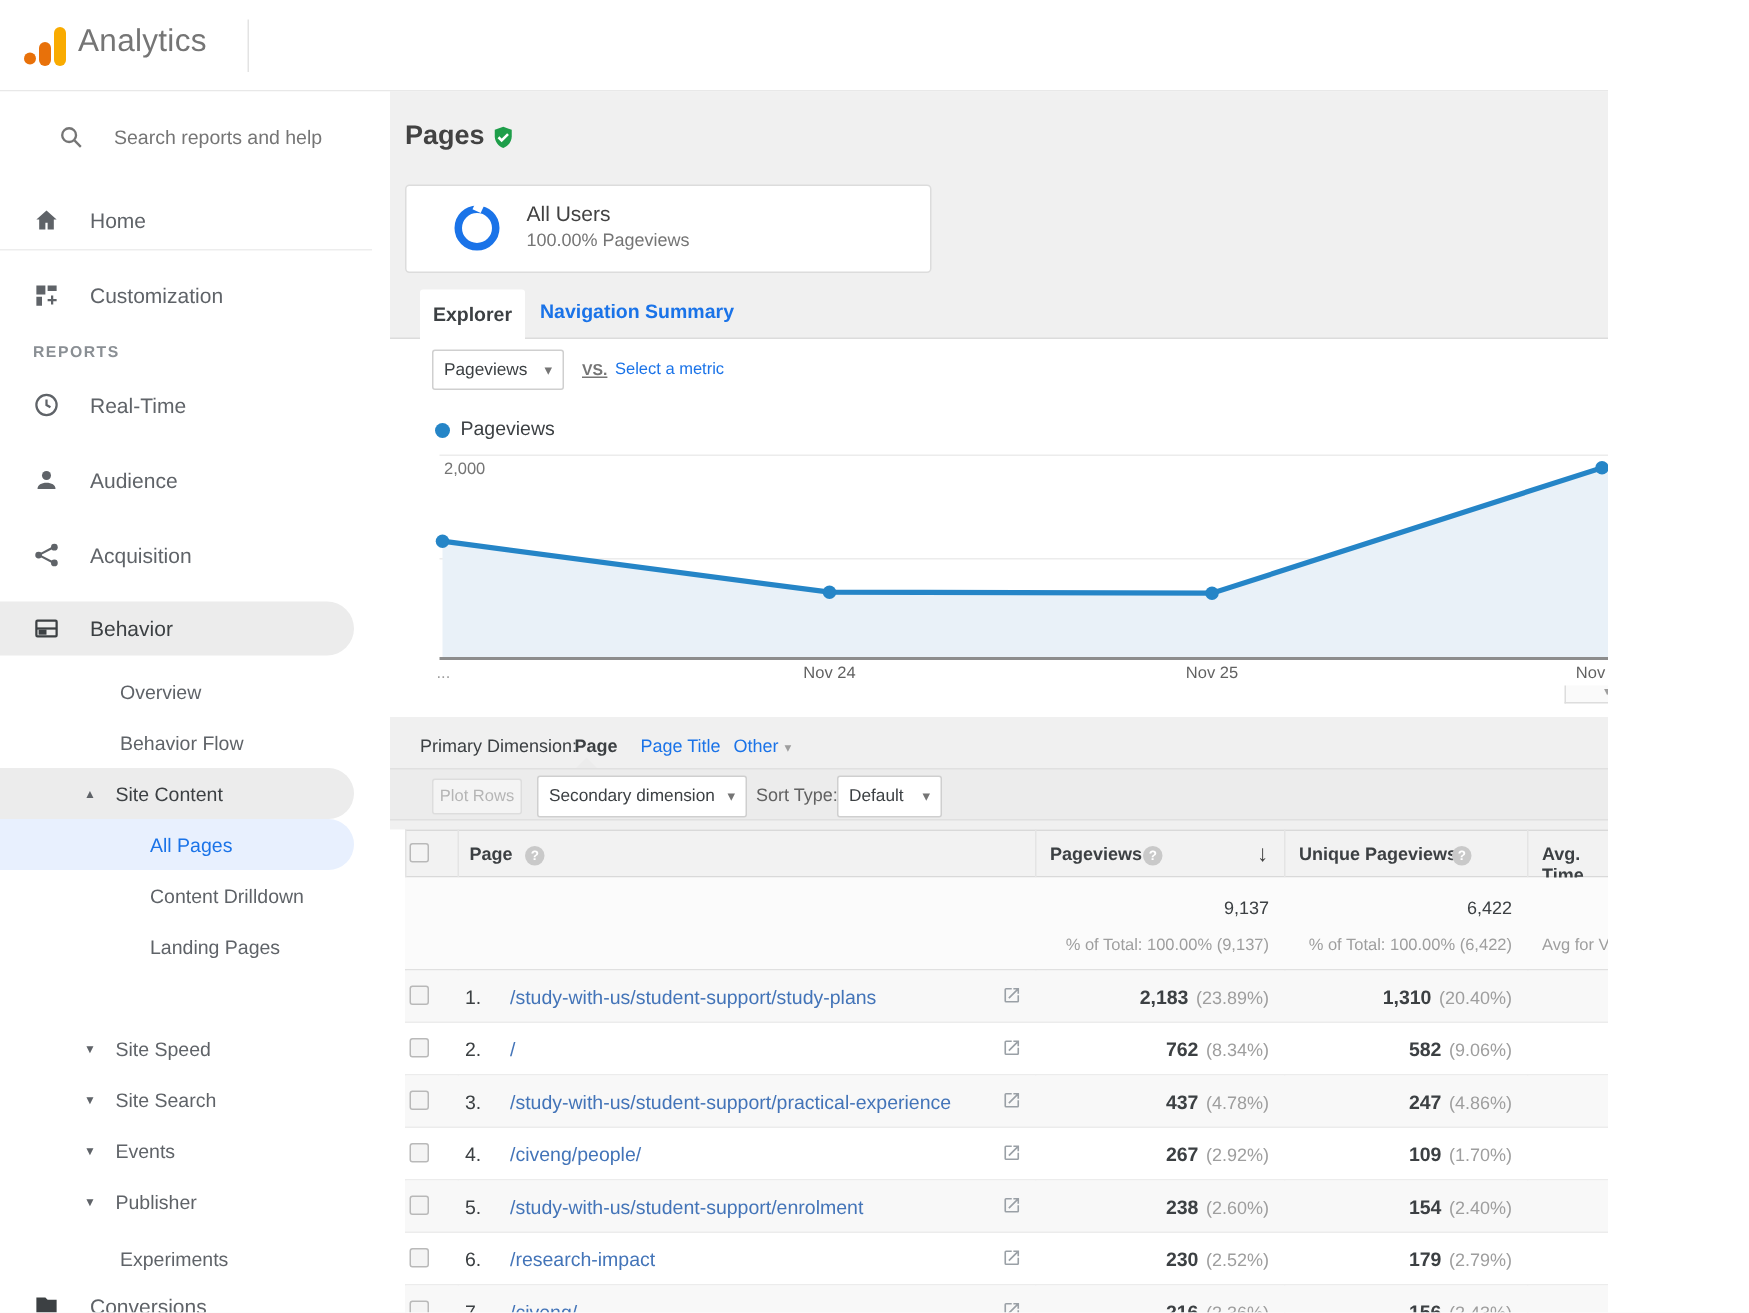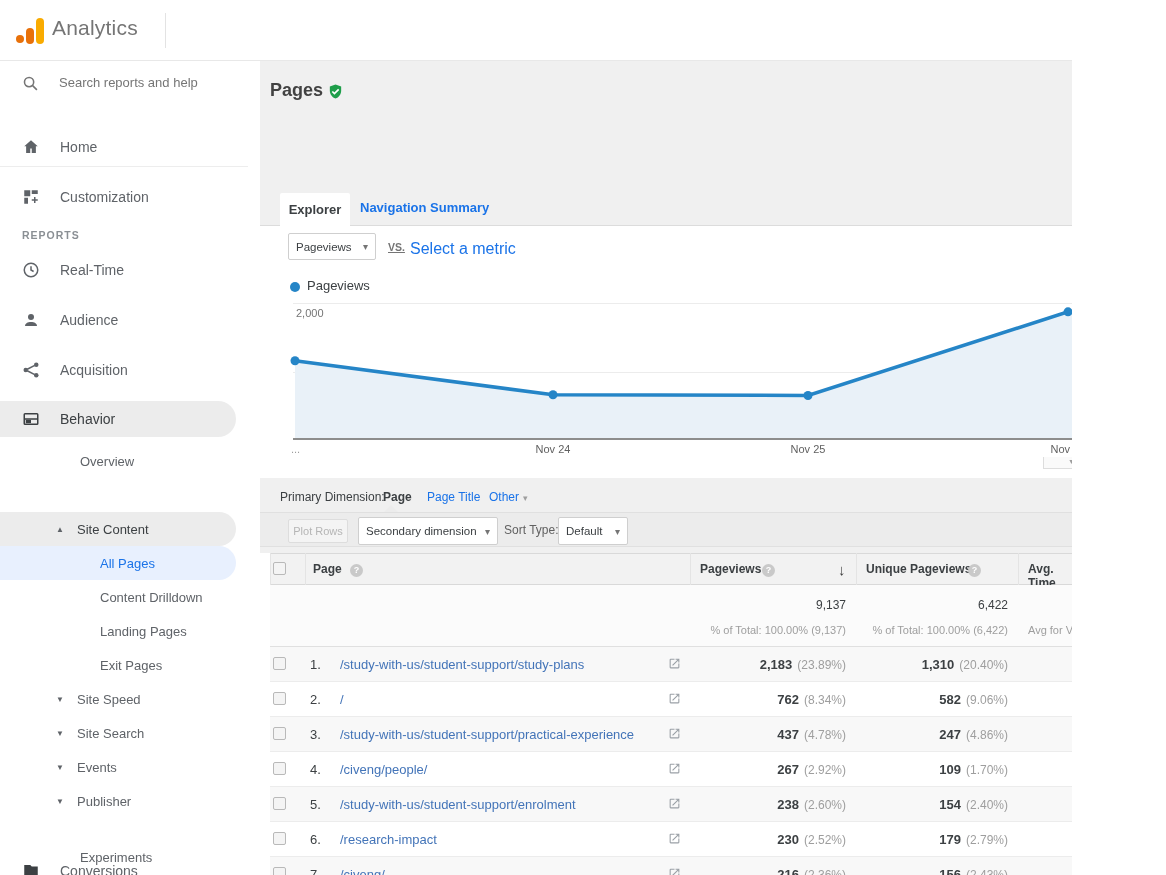--- a/index.html
+++ b/index.html
@@ -11,21 +11,21 @@
   .topbar{position:absolute;left:0;top:0;width:1166px;height:61px;background:#fff;border-bottom:1px solid #e8e8e8;}
   .brand{position:absolute;left:52px;top:16px;font-size:21px;color:#757575;letter-spacing:.2px;}
   .logo{position:absolute;left:16px;top:16px;width:30px;height:28px;}
   .logo .dot{position:absolute;left:0;bottom:1px;width:8px;height:8px;border-radius:50%;background:#e8710a;}
   .logo .bar-m{position:absolute;left:10px;bottom:0;width:8px;height:16px;border-radius:4px;background:#e8710a;}
   .logo .bar-t{position:absolute;left:20px;bottom:0;width:8px;height:26px;border-radius:4px;background:#f9ab00;}
   .top-div{position:absolute;left:165px;top:13px;width:1px;height:35px;background:#e3e3e3;}
 
   
   .sidebar{position:absolute;left:0;top:61px;width:260px;height:814px;background:#fff;}
-  .srch{position:absolute;left:0;top:14px;width:260px;height:32px;display:flex;padding-left:22px;gap:20px;color:#757575;font-size:13px;}
+  .srch{position:absolute;left:0;top:14px;width:260px;height:32px;display:flex;align-items:center;padding-left:39px;gap:20px;color:#757575;font-size:13px;}
   .si{position:absolute;left:0;width:236px;height:36px;display:flex;align-items:center;padding-left:22px;gap:20px;color:#5f6368;font-size:14px;}
   .si .lbl{white-space:nowrap;}
   .pill{background:#ececec;border-radius:0 18px 18px 0;color:#3c4043;}
   .pill-blue{background:#e8f0fe;border-radius:0 17px 17px 0;color:#1a73e8;}
   .sub1{padding-left:80px;gap:0;height:34px;font-size:13px;}
   .sub2{padding-left:100px;gap:0;height:34px;font-size:13px;}
   .subarrow{padding-left:55px;gap:12px;height:34px;font-size:13px;}
   .reports-h{position:absolute;left:22px;top:168px;font-size:10.5px;color:#8a8f94;letter-spacing:1px;font-weight:bold;}
   .tri{display:inline-block;width:10px;text-align:center;color:#5f6368;font-size:8px;}
   .tri-up::after{content:"\25B2";}
@@ -49,21 +49,21 @@
   .tabline{position:absolute;left:260px;top:225px;width:906px;height:1px;background:#dcdcdc;}
   .tab-active{position:absolute;left:280px;top:193px;width:70px;height:33px;background:#fff;border-radius:2px 2px 0 0;
               font-size:13px;font-weight:bold;color:#3c4043;display:flex;align-items:center;justify-content:center;z-index:2;}
   .tab-link{position:absolute;left:360px;top:200px;font-size:13px;font-weight:bold;color:#1a73e8;}
 
   .panel{position:absolute;left:260px;top:226px;width:906px;height:252px;background:#fff;}
   .dd{position:absolute;display:flex;align-items:center;background:#fff;border:1px solid #cfcfcf;border-radius:2px;
       font-size:11.5px;color:#3c4043;padding:0 7px;}
   .dd::after{content:"\25BE";margin-left:auto;color:#757575;font-size:10px;padding-left:8px;}
   .vs-lbl{position:absolute;left:388px;top:241px;font-size:10.5px;color:#757575;font-weight:bold;text-decoration:underline;}
-  .sel-metric{position:absolute;left:410px;top:240px;font-size:16px;color:#1a73e8;text-align:center;}
+  .sel-metric{position:absolute;left:410px;top:240px;font-size:11px;color:#1a73e8;text-align:center;}
   .leg-dot{position:absolute;left:290px;top:282px;width:10px;height:10px;border-radius:50%;}
   .leg-lbl{position:absolute;left:307px;top:278px;font-size:13px;color:#3c4043;}
 
   .grid{position:absolute;left:293px;width:873px;height:1px;background:#ececec;}
   .ytick{position:absolute;left:296px;font-size:11px;color:#757575;}
   .xaxis{position:absolute;left:293px;top:438px;width:873px;height:2px;background:#8d8d8d;}
   .xtick{position:absolute;top:443px;font-size:11px;color:#616161;width:60px;text-align:center;}
   .ann-pill{position:absolute;left:1043px;top:457px;width:57px;height:12px;background:#fafafa;border:1px solid #ddd;border-top:none;
             text-align:center;font-size:7px;color:#9e9e9e;line-height:10px;}
 
@@ -170,71 +170,78 @@
           <rect x="3" y="5" width="18" height="14" rx="1"></rect>
           <line x1="3" y1="12" x2="21" y2="12"></line>
           <rect x="6" y="14" width="5" height="2.5" fill="#3c4043"></rect>
         </svg>
       <span class="lbl">Behavior</span>
     </div>
 
     <div class="si sub1" style="top:383px">
       <span class="lbl">Overview</span>
     </div>
+    <div class="si sub1" style="top:417px">
+      <span class="lbl">Behavior Flow</span>
+    </div>
     <div class="si subarrow pill" style="top:451px">
       <span class="tri tri-up"></span>
       <span class="lbl">Site Content</span>
     </div>
     <div class="si sub2 pill-blue" style="top:485px">
       <span class="lbl">All Pages</span>
     </div>
     <div class="si sub2" style="top:519px">
       <span class="lbl">Content Drilldown</span>
     </div>
     <div class="si sub2" style="top:553px">
       <span class="lbl">Landing Pages</span>
     </div>
-    <div class="si sub2" style="top:587px">
-      <span class="lbl">Exit Pages</span>
-    </div>
     <div class="si subarrow" style="top:621px">
       <span class="tri tri-dn"></span>
       <span class="lbl">Site Speed</span>
     </div>
     <div class="si subarrow" style="top:655px">
       <span class="tri tri-dn"></span>
       <span class="lbl">Site Search</span>
     </div>
     <div class="si subarrow" style="top:689px">
       <span class="tri tri-dn"></span>
       <span class="lbl">Events</span>
     </div>
     <div class="si subarrow" style="top:723px">
       <span class="tri tri-dn"></span>
       <span class="lbl">Publisher</span>
     </div>
-    <div class="si sub1" style="top:779px">
+    <div class="si sub1" style="top:761px">
       <span class="lbl">Experiments</span>
     </div>
     <div class="si" style="top:792px">
       <svg class="ic" width="18" height="18" viewBox="0 0 24 24" fill="#3c4043">
           <path d="M3 4h8l2 2h8v14H3z"></path>
         </svg>
       <span class="lbl">Conversions</span>
     </div>
   </div>
 
   <div class="main-bg"></div>
 
   <div class="page-title">Pages</div>
   <svg class="shield" viewBox="0 0 24 24">
       <path fill="#1e9e4a" d="M12 2 4 5v6c0 5 3.4 9.5 8 11 4.6-1.5 8-6 8-11V5z"></path>
       <path fill="none" stroke="#fff" stroke-width="2.4" d="m7.5 12 3 3 6-6"></path>
     </svg>
 
+  <div class="seg-card">
+    <span class="donut">
+        <span class="gap"></span>
+      </span>
+    <span class="seg-t1">All Users</span>
+    <span class="seg-t2">100.00% Pageviews</span>
+  </div>
 
   <div class="tabline"></div>
   <div class="tab-active">Explorer</div>
   <a class="tab-link">Navigation Summary</a>
 
   <div class="panel"></div>
   <div class="dd" style="left:288px;top:233px;width:88px;height:27px;">
     <span>Pageviews</span>
   </div>
   <span class="vs-lbl">VS.</span>

